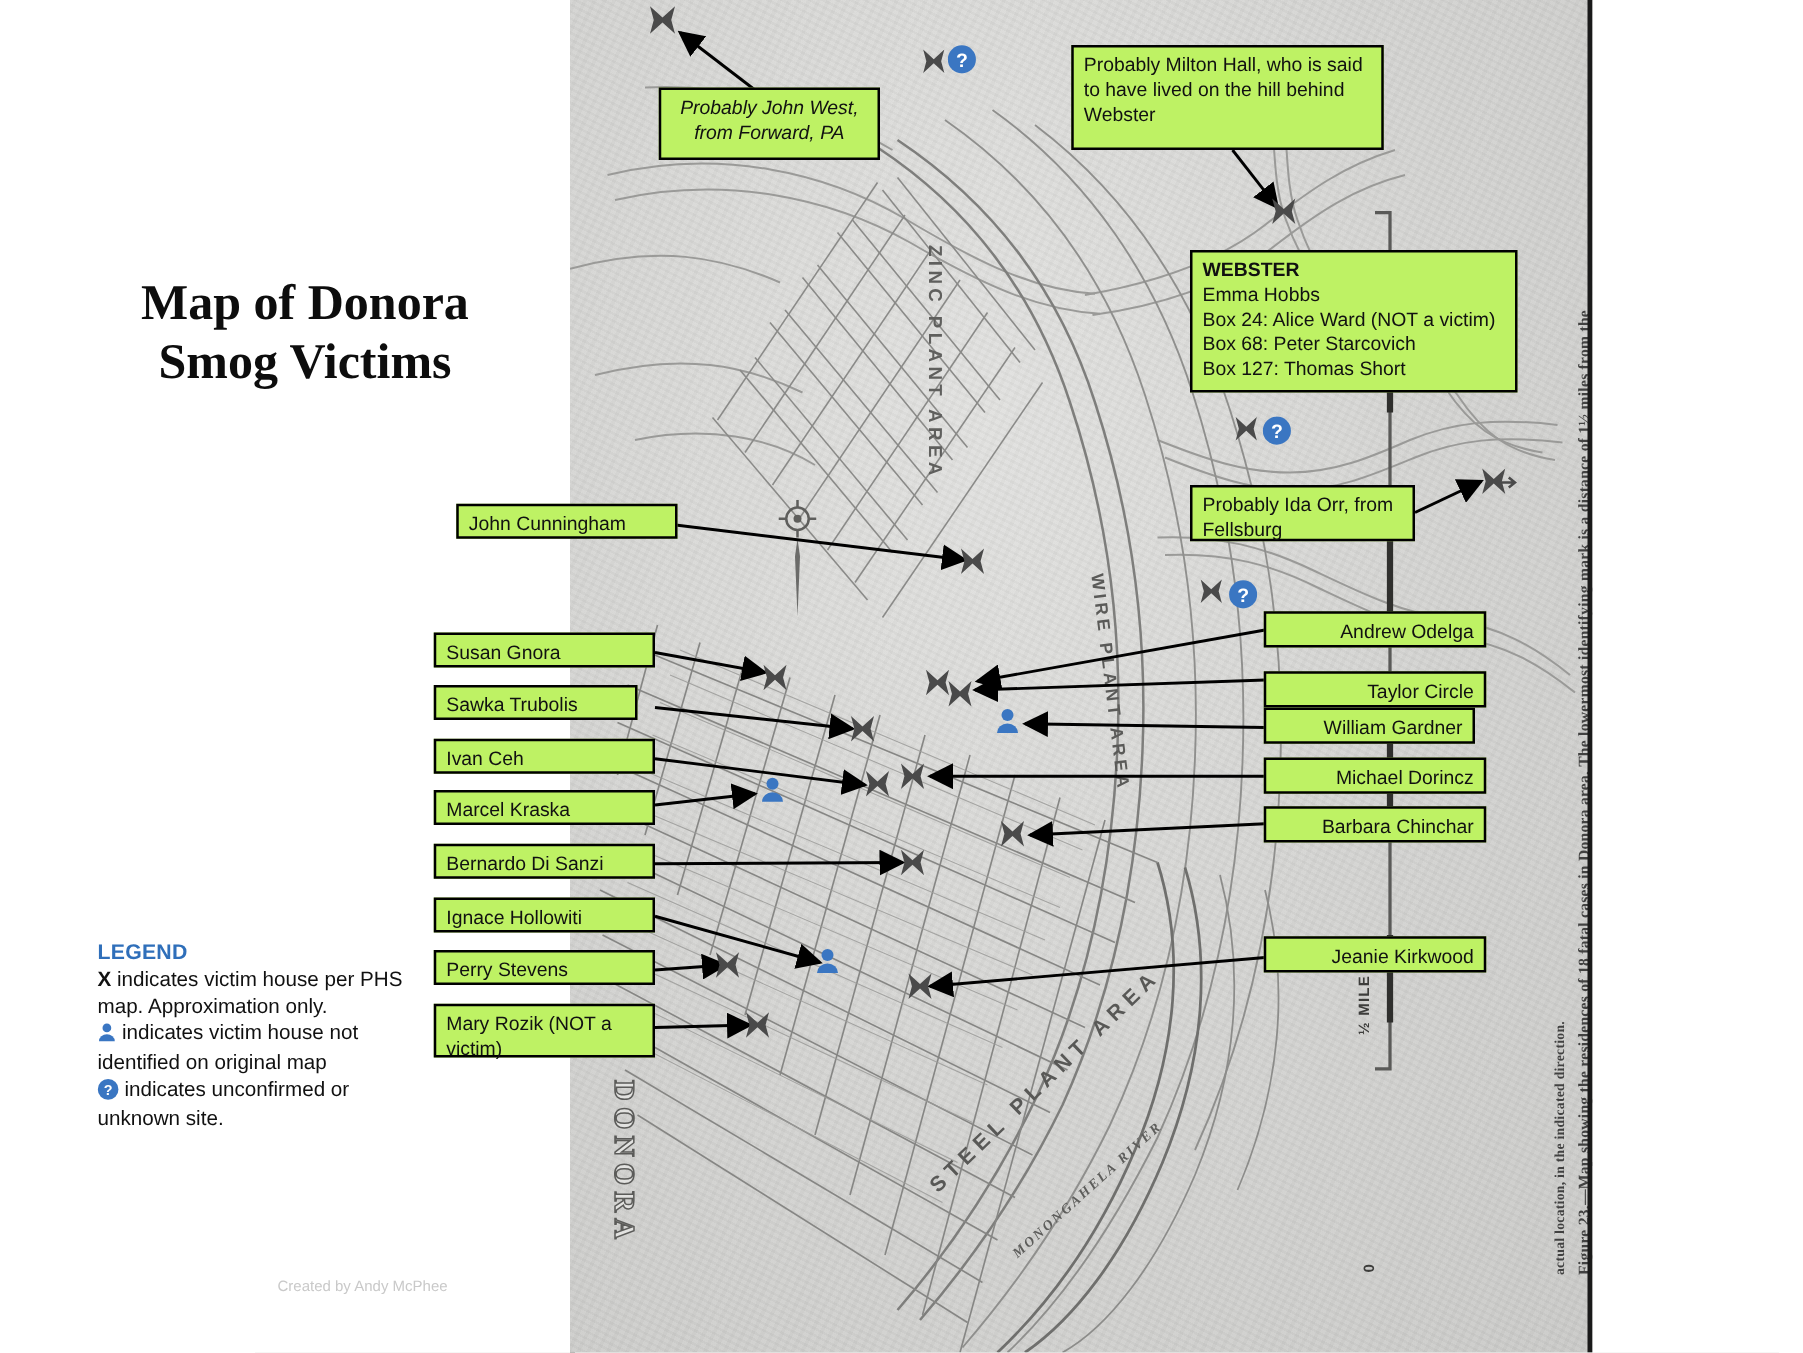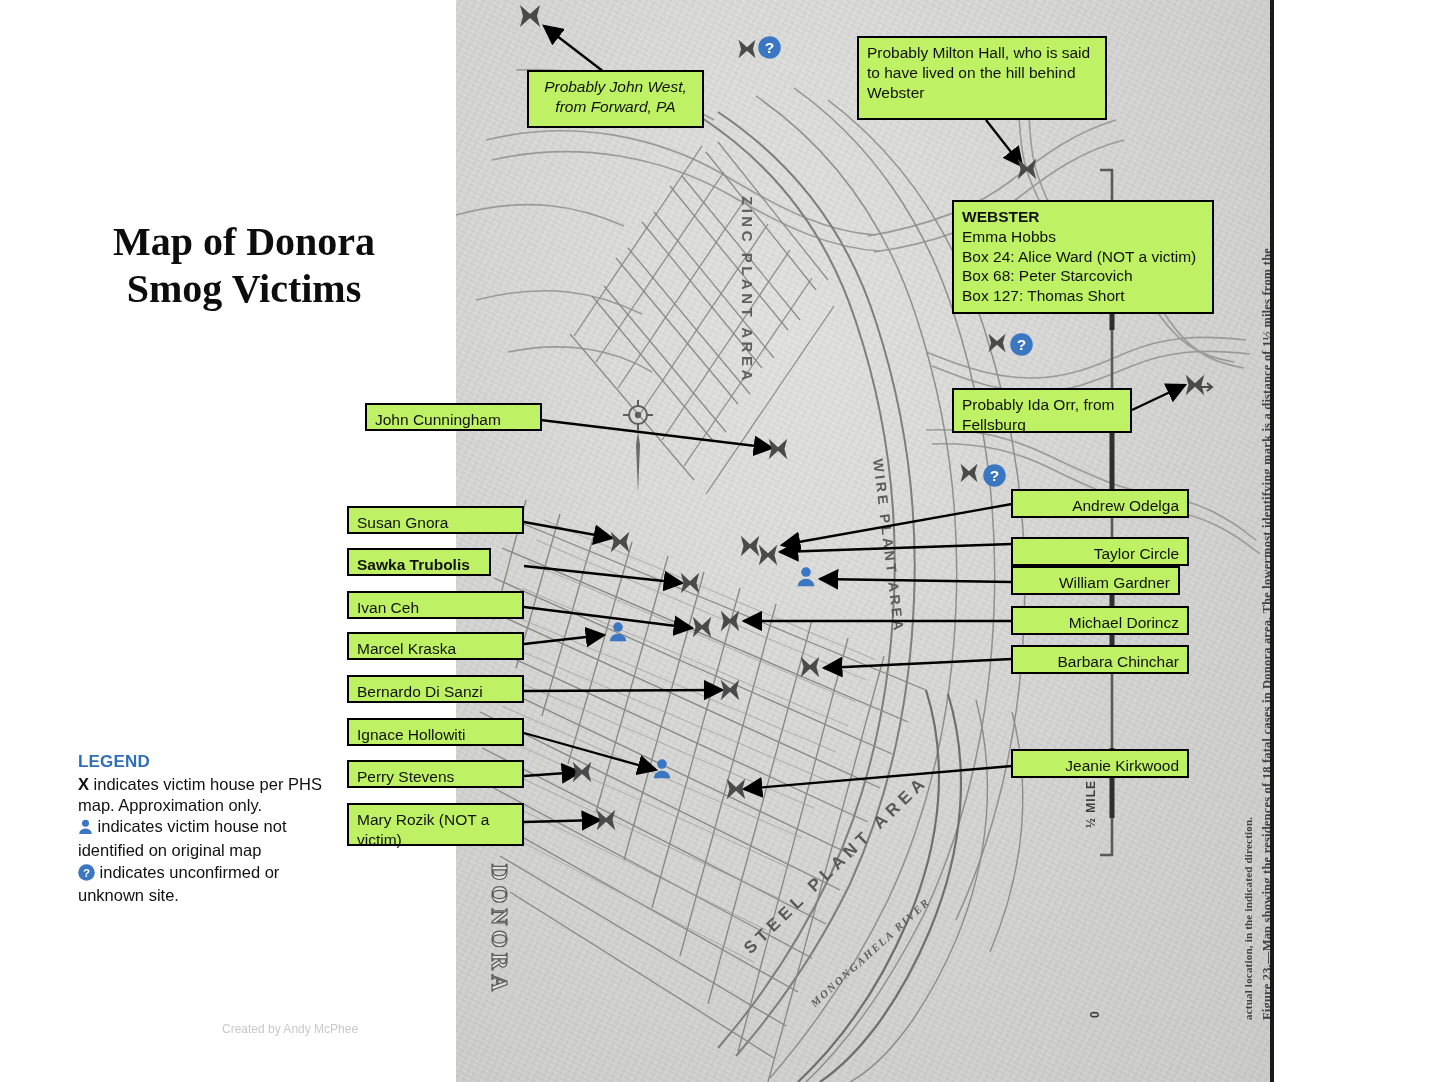--- a/index.html
+++ b/index.html
@@ -419,21 +419,21 @@
   <div>Box 24: Alice Ward (NOT a victim)</div>
   <div>Box 68: Peter Starcovich</div>
   <div>Box 127: Thomas Short</div>
 </div>
 
 <div class="cbox" style="left:952px;top:412px;width:180px;height:45px;
      top:412px;transform:translateY(-24px);">Probably Ida Orr, from Fellsburg</div>
 
 <div class="cbox" style="left:365px;top:403px;width:177px;height:28px;">John Cunningham</div>
 <div class="cbox" style="left:347px;top:506px;width:177px;height:28px;">Susan Gnora</div>
-<div class="cbox" style="left:347px;top:548px;width:144px;height:28px;font-weight:bold;">Sawka Trubolis</div>
+<div class="cbox" style="left:347px;top:548px;width:163px;height:28px;">Sawka Trubolis</div>
 <div class="cbox" style="left:347px;top:591px;width:177px;height:28px;">Ivan Ceh</div>
 <div class="cbox" style="left:347px;top:632px;width:177px;height:28px;">Marcel Kraska</div>
 <div class="cbox" style="left:347px;top:675px;width:177px;height:28px;">Bernardo Di Sanzi</div>
 <div class="cbox" style="left:347px;top:718px;width:177px;height:28px;">Ignace Hollowiti</div>
 <div class="cbox" style="left:347px;top:760px;width:177px;height:28px;">Perry Stevens</div>
 <div class="cbox" style="left:347px;top:803px;width:177px;height:43px;">Mary Rozik (NOT a victim)</div>
 
 <div class="cbox rgt" style="left:1011px;top:489px;width:178px;height:29px;">Andrew Odelga</div>
 <div class="cbox rgt" style="left:1011px;top:537px;width:178px;height:29px;">Taylor Circle</div>
 <div class="cbox rgt" style="left:1011px;top:566px;width:169px;height:29px;">William Gardner</div>

